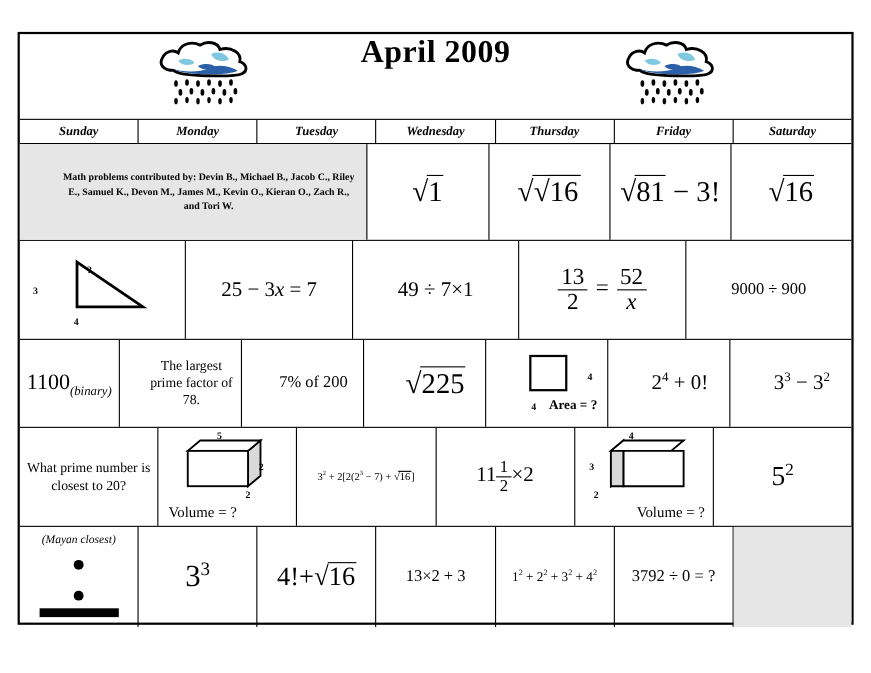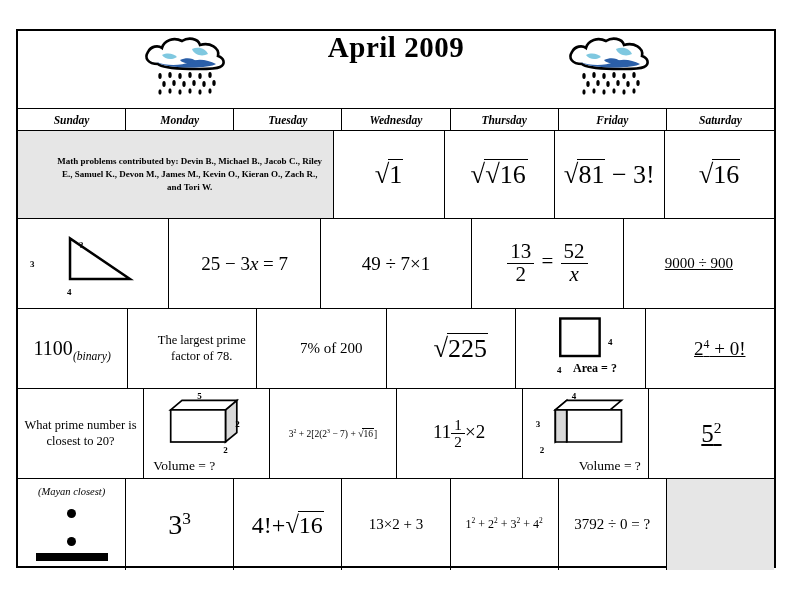--- a/index.html
+++ b/index.html
@@ -90,21 +90,21 @@
     border-right: 1px solid #000;
     box-sizing: border-box;
     position: relative;
     display: flex;
     align-items: center;
     justify-content: center;
     text-align: center;
     padding: 2px 3px;
     overflow: hidden;
   }
-  .day-cell:last-child { border-right: none; text-decoration: underline; }
+  .day-cell:last-child { border-right: none; }
   .shaded { background: #e6e6e6; }
 
   
   .expr {
     font-size: 19px;
     font-family: "Liberation Serif", "DejaVu Serif", serif;
     white-space: nowrap;
   }
   .expr-sm { font-size: 15px; }
   .expr-xs { font-size: 9.5px; }
@@ -350,20 +350,23 @@
           <span class="fig-label" style="left:69px; top:26px;">4</span>
           <span class="fig-label" style="left:18px; top:54px;">4</span>
           <span class="fig-caption" style="left:34px; top:50px; font-weight:bold; font-size:12px;">Area = ?</span>
         </div>
       </div>
 
       <div class="day-cell">
         <span class="expr">2<sup>4</sup> + 0!</span>
       </div>
 
+      <div class="day-cell">
+        <span class="expr">3<sup>3</sup> − 3<sup>2</sup></span>
+      </div>
     </div>
 
     <div class="week-row w4">
 
       <div class="day-cell">
         <span class="prose">What prime number is closest to 20?</span>
       </div>
 
       <div class="day-cell">
         <div class="fig">

